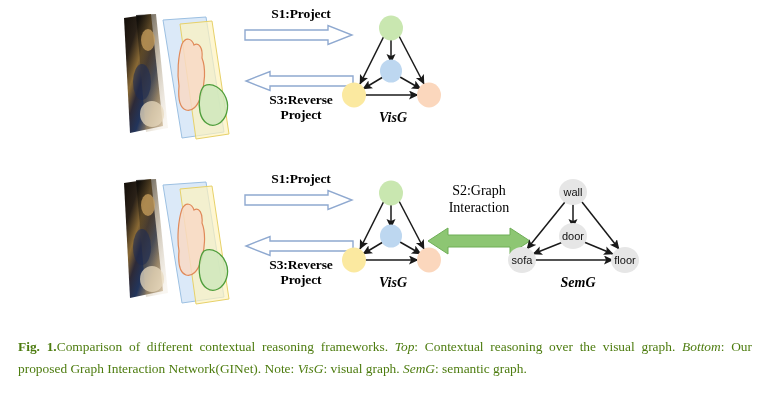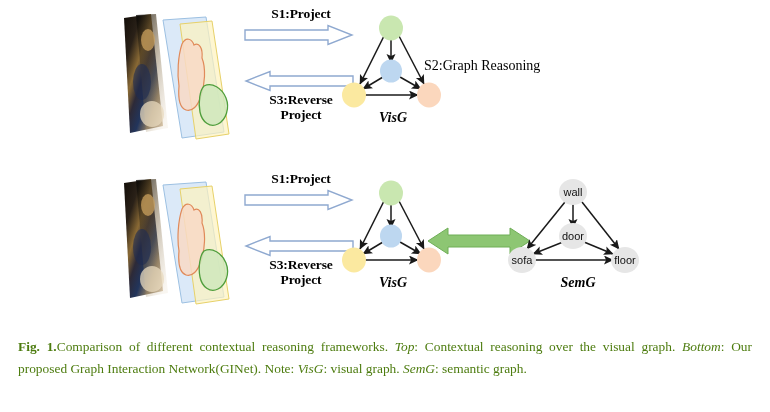--- a/index.html
+++ b/index.html
@@ -127,21 +127,20 @@
           <line x1="27" y1="89" x2="80" y2="89"></line>
         </g>
         <ellipse cx="53" cy="22" rx="12" ry="12.5" fill="#c9e7b0"></ellipse>
         <ellipse cx="53" cy="65" rx="11" ry="11.5" fill="#bdd7f0"></ellipse>
         <ellipse cx="16" cy="89" rx="12" ry="12.5" fill="#fbe9a0"></ellipse>
         <ellipse cx="91" cy="89" rx="12" ry="12.5" fill="#fbd7bd"></ellipse>
       </svg>
     </div>
     <div class="graphlabel" style="left:330px;top:110px;width:110px;">VisG</div>
 
-    <div class="steplabel" style="left:416px;top:58px;width:170px;text-align:left;">S2:Graph Reasoning</div>
   </div>
 
   <div class="row" id="row-bottom">
 
     <div class="planes" style="left:98px;top:8px;">
       <svg width="150" height="140" viewBox="0 0 150 140">
         <polygon points="18,10 45,6 57,118 24,125" fill="url(#photoA)"></polygon>
         <polygon points="30,7 50,6 62,120 40,124" fill="url(#photoB)" opacity="0.85"></polygon>
         <ellipse cx="42" cy="32" rx="7" ry="11" fill="#caa05e" opacity="0.75"></ellipse>
         <ellipse cx="36" cy="74" rx="9" ry="18" fill="#1e2c52" opacity="0.6"></ellipse>
@@ -179,20 +178,22 @@
           <line x1="27" y1="89" x2="80" y2="89"></line>
         </g>
         <ellipse cx="53" cy="22" rx="12" ry="12.5" fill="#c9e7b0"></ellipse>
         <ellipse cx="53" cy="65" rx="11" ry="11.5" fill="#bdd7f0"></ellipse>
         <ellipse cx="16" cy="89" rx="12" ry="12.5" fill="#fbe9a0"></ellipse>
         <ellipse cx="91" cy="89" rx="12" ry="12.5" fill="#fbd7bd"></ellipse>
       </svg>
     </div>
     <div class="graphlabel" style="left:330px;top:110px;width:110px;">VisG</div>
 
+    <div class="steplabel" style="left:415px;top:18px;width:112px;">S2:Graph
+Interaction</div>
     <div class="blockarrow" style="left:418px;top:60px;">
       <svg width="106" height="32" viewBox="0 0 106 32">
         <polygon points="2,16 22,3 22,10 84,10 84,3 104,16 84,29 84,22 22,22 22,29" fill="#8dc673" stroke="#6fae57" stroke-width="1"></polygon>
       </svg>
     </div>
 
     <div class="graph" style="left:495px;top:6px;">
       <svg width="150" height="112" viewBox="0 0 150 112">
         <defs>
           <marker id="ah-s" markerWidth="7" markerHeight="7" refX="6" refY="3" orient="auto" markerUnits="strokeWidth">

